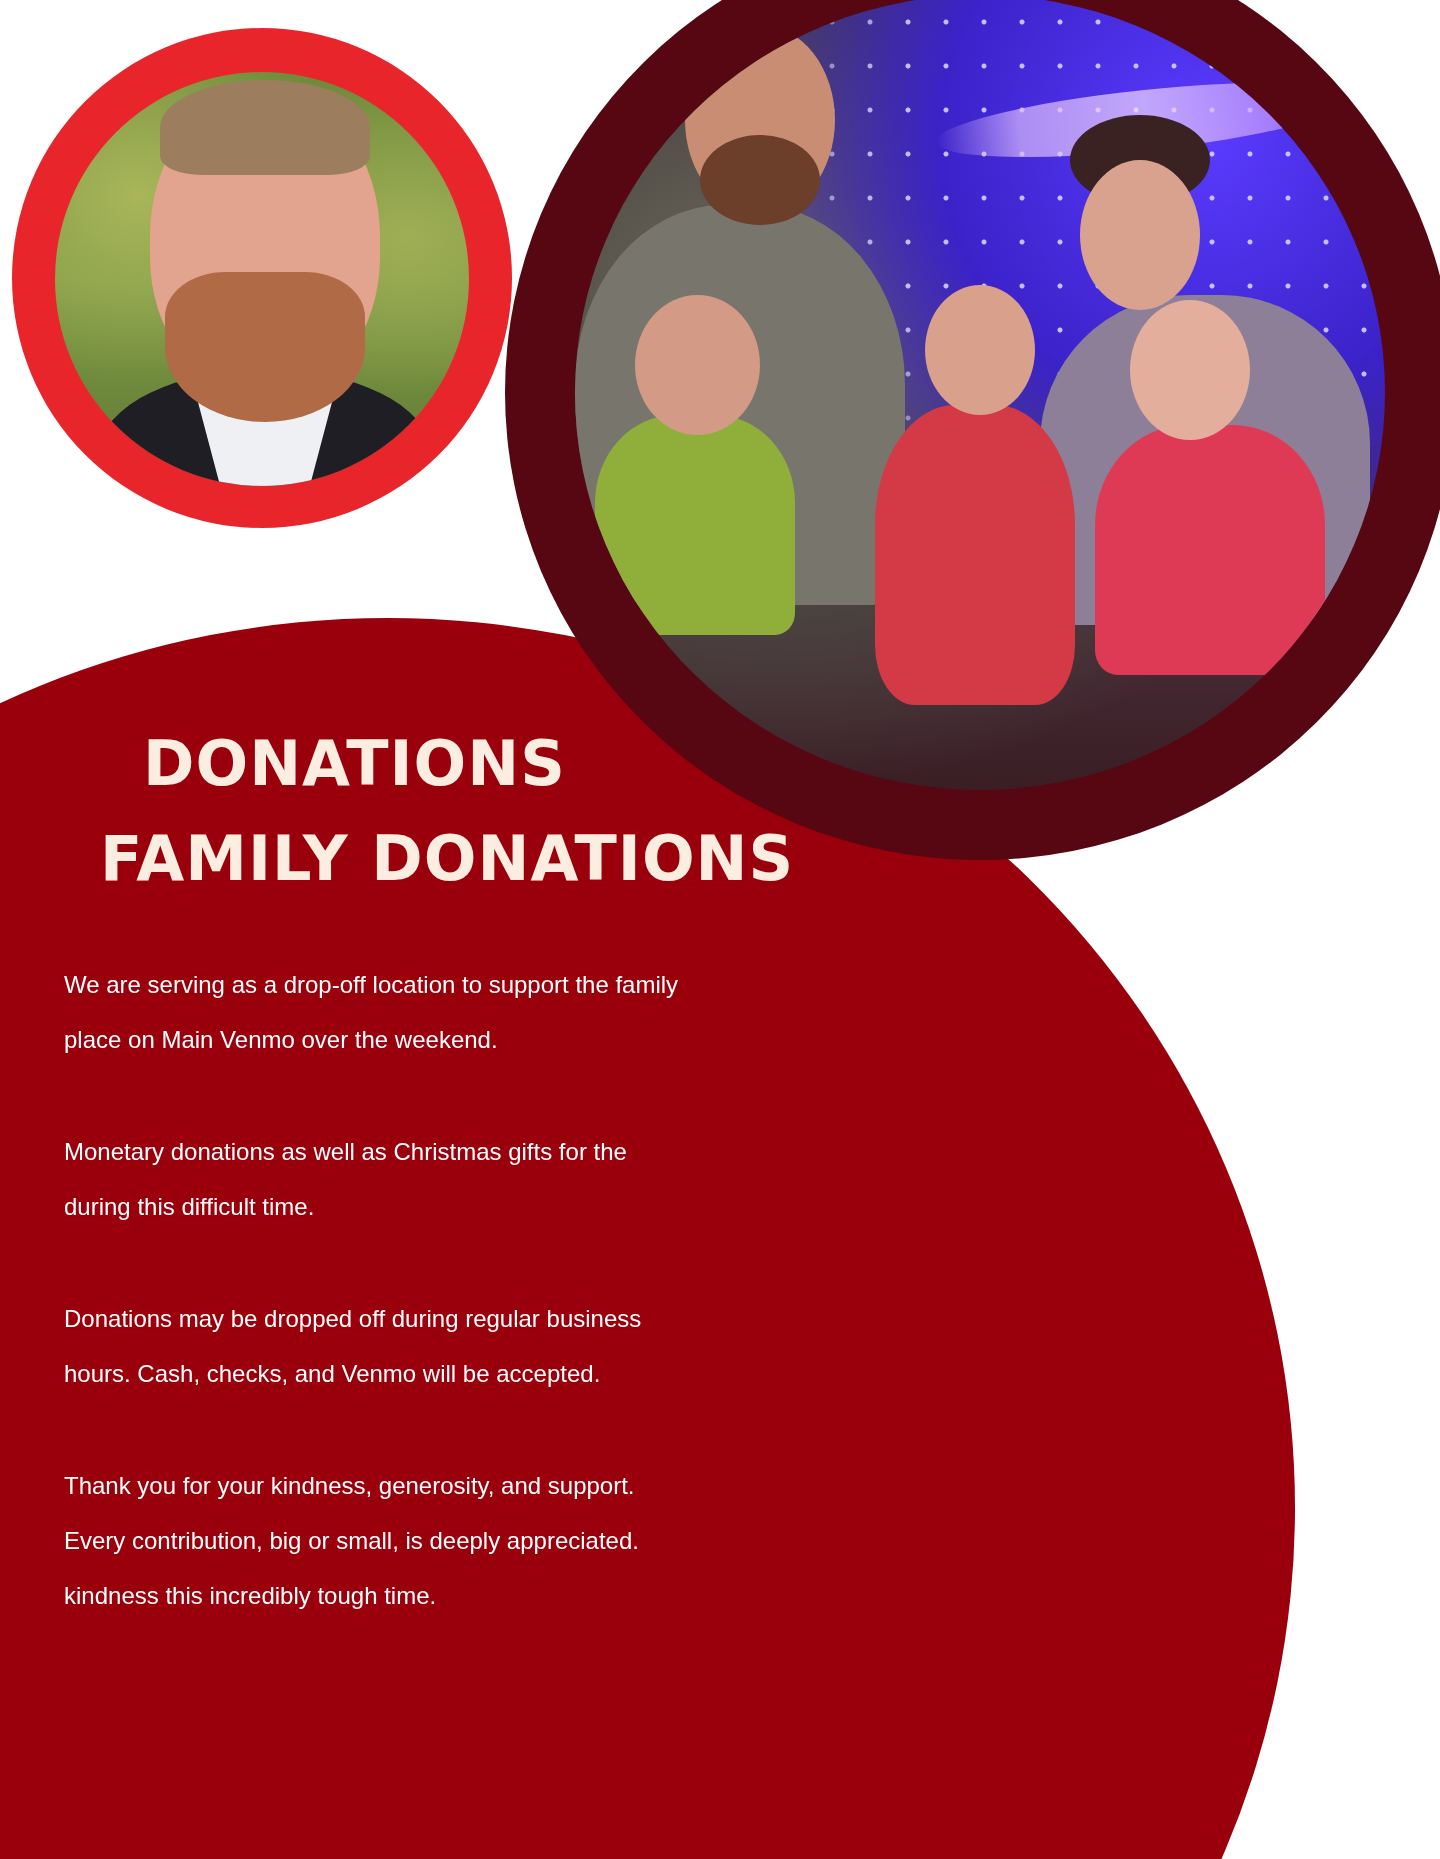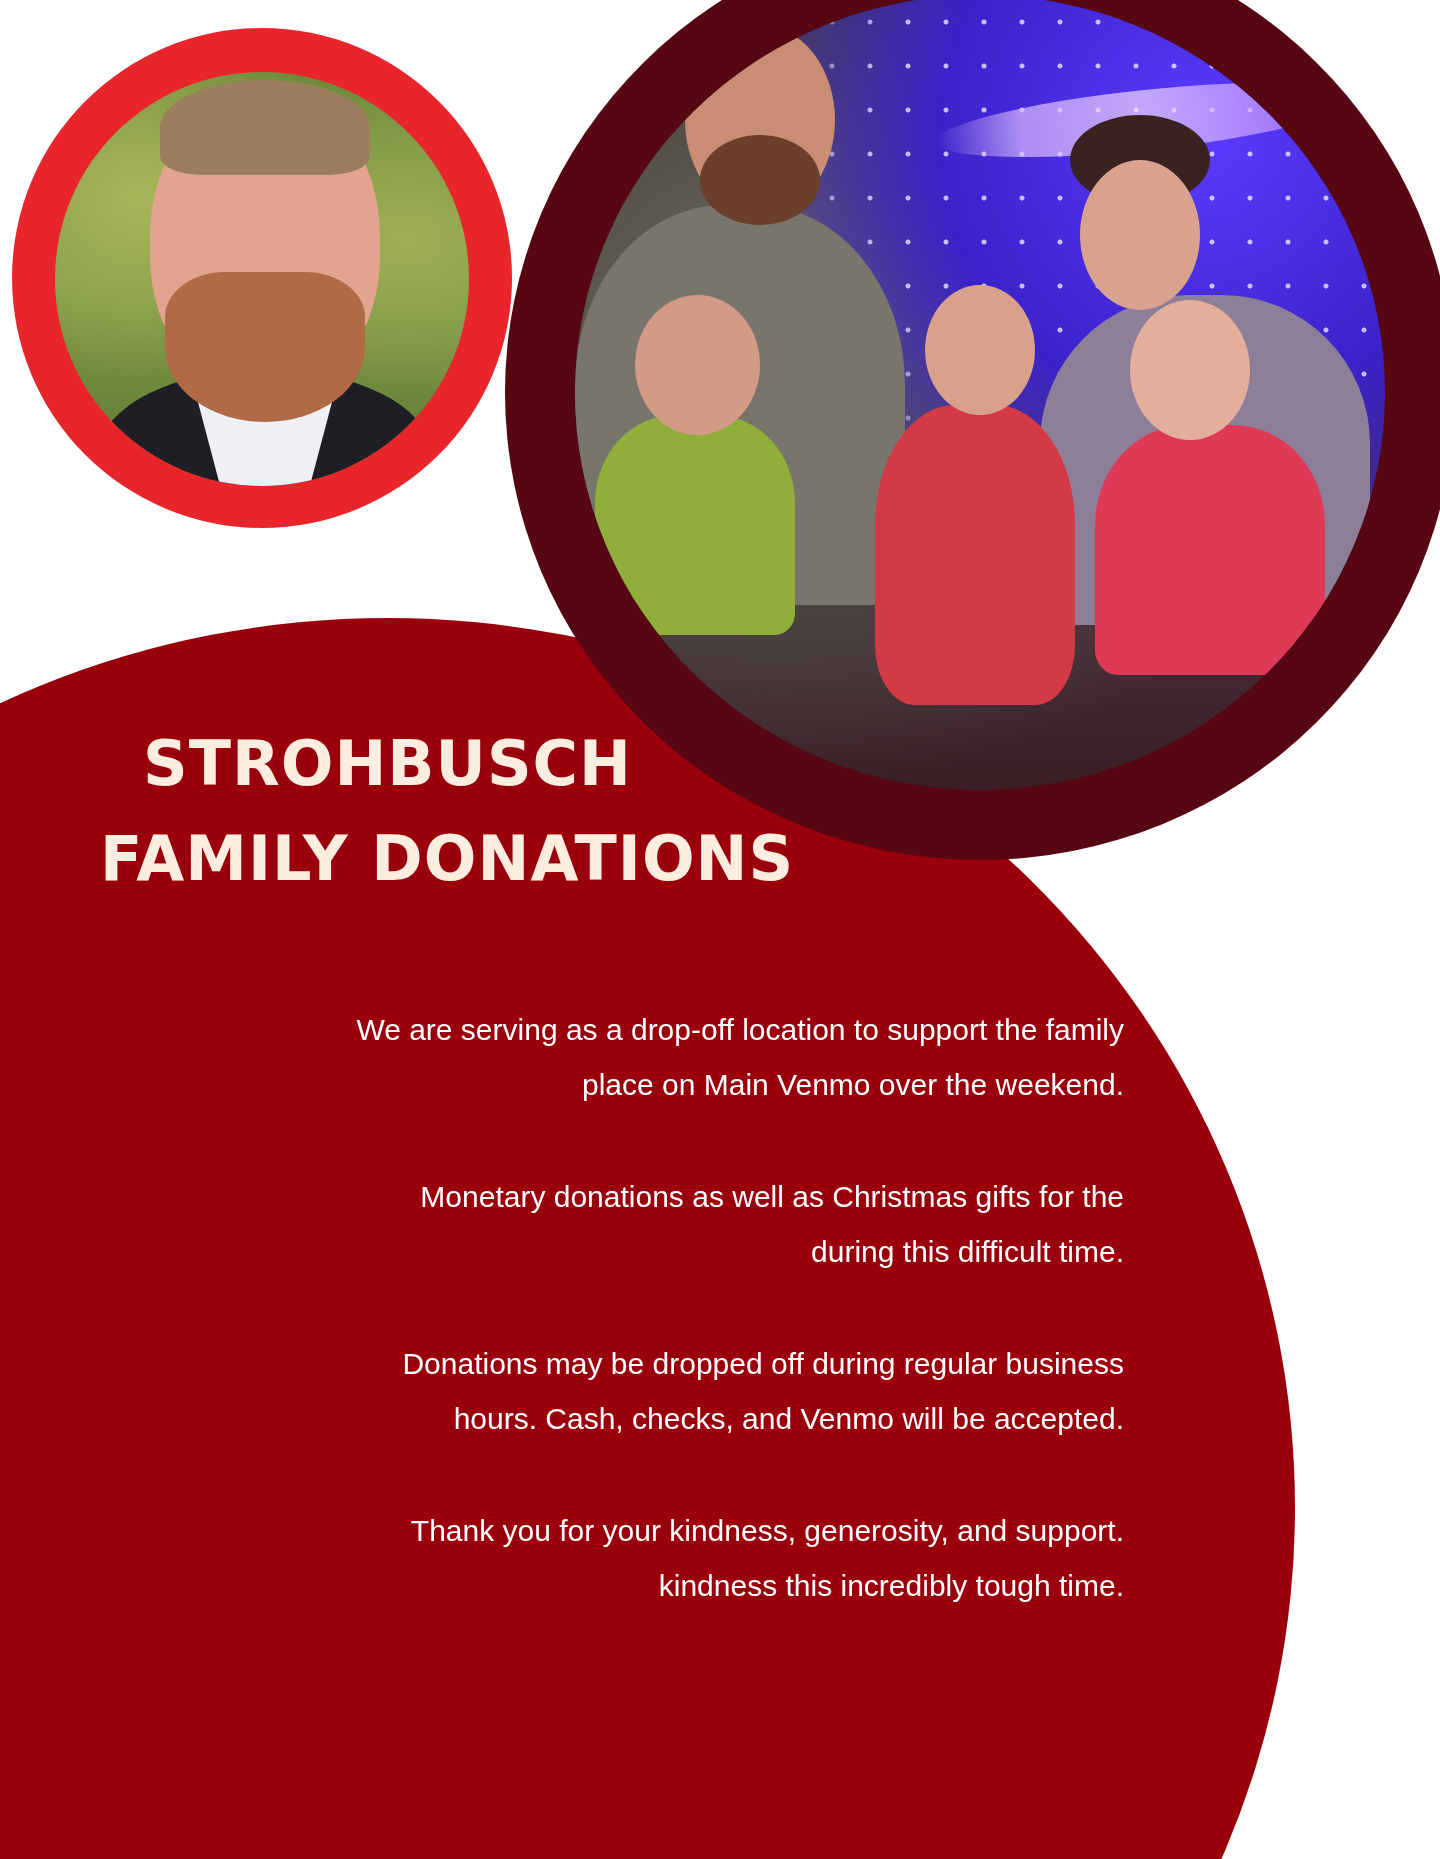--- a/index.html
+++ b/index.html
@@ -87,27 +87,26 @@
       color: #fbeee0;
       font-family: "DejaVu Sans", sans-serif;
       font-weight: 700;
       letter-spacing: 1px;
       margin: 0;
     }
     .title-1 { left: 143px; top: 727px; font-size: 62px; }
     .title-2 { left: 100px; top: 822px; font-size: 62px; text-align: center; }
     .body-text {
       position: absolute; z-index: 5;
-      left: 64px; top: 1002px;
+      left: 64px; top: 957px;
       width: 1060px;
       color: #ffffff;
       font-family: "Liberation Sans", sans-serif;
-      font-size: 30px;
+      font-size: 24px;
       line-height: 55px;
-      text-align: right;
     }
     .body-text p { margin: 0 0 57px 0; }
     .body-text .line { display: block; white-space: nowrap; }
   </style>
 </head>
 <body>
 
 <div class="blob"></div>
 
 <div class="family-ring"></div>
@@ -130,33 +129,34 @@
 
 <div class="portrait-ring"></div>
 <div class="portrait-photo" aria-label="portrait-photo-man-in-suit">
   <div class="p-suit"></div>
   <div class="p-shirt"></div>
   <div class="p-face"></div>
   <div class="p-hair"></div>
   <div class="p-beard"></div>
 </div>
 
-<h1 class="title title-1">STROHBUSCH</h1>
+<h1 class="title title-1">DONATIONS</h1>
 <h1 class="title title-2">FAMILY DONATIONS</h1>
 
 <div class="body-text">
   <p>
     <span class="line">We are serving as a drop-off location to support the family</span>
     <span class="line">place on Main Venmo over the weekend.</span>
   </p>
   <p>
     <span class="line">Monetary donations as well as Christmas gifts for the</span>
     <span class="line">during this difficult time.</span>
   </p>
   <p>
     <span class="line">Donations may be dropped off during regular business</span>
     <span class="line">hours. Cash, checks, and Venmo will be accepted.</span>
   </p>
   <p>
     <span class="line">Thank you for your kindness, generosity, and support.</span>
+    <span class="line">Every contribution, big or small, is deeply appreciated.</span>
     <span class="line">kindness this incredibly tough time.</span>
   </p>
 </div>
 
 </body></html>

